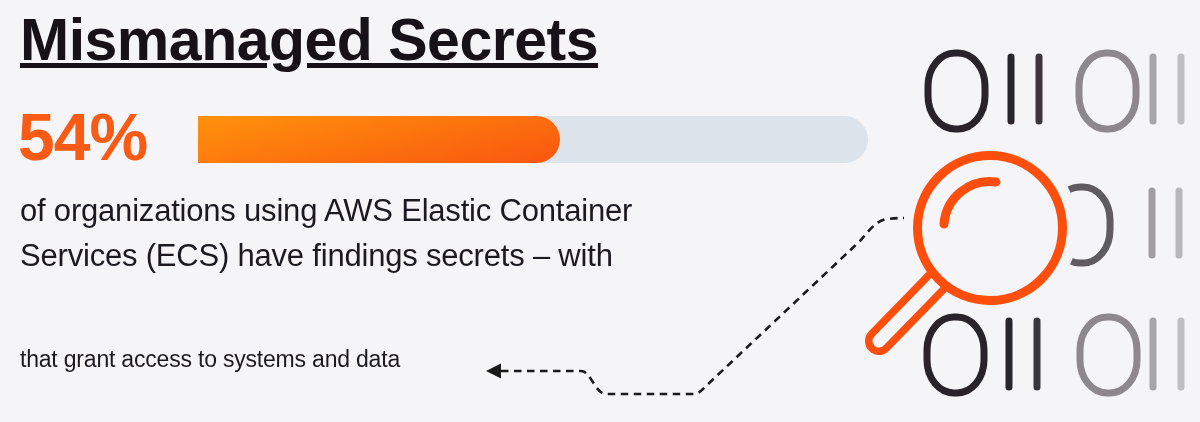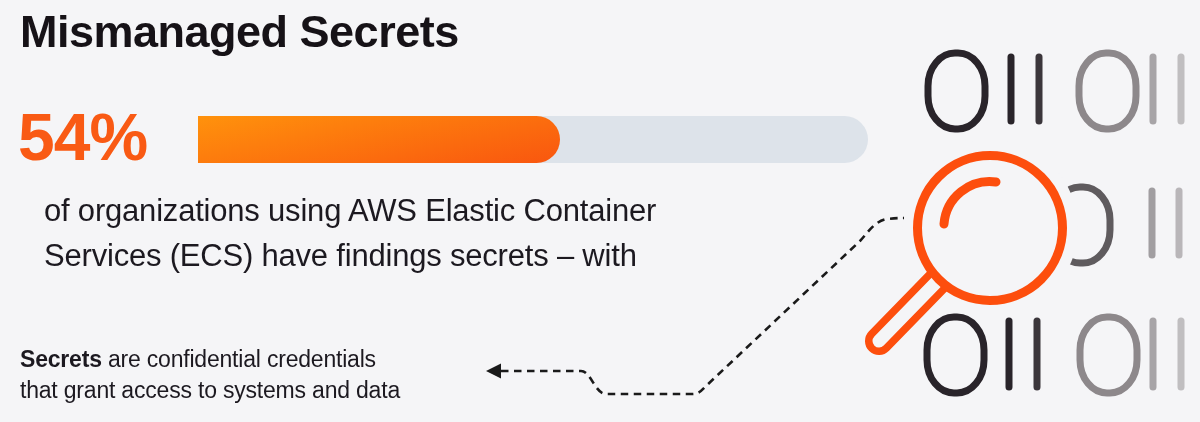--- a/index.html
+++ b/index.html
@@ -4,41 +4,40 @@
 <style>
   html,body{margin:0;padding:0;}
   body{
     width:1200px;height:422px;position:relative;overflow:hidden;
     background:#f5f5f7;
     font-family:"Liberation Sans","DejaVu Sans",sans-serif;
     color:#1c1920;
   }
   .title{
     position:absolute;left:20px;top:6px;
-    font-size:45px;font-weight:800;letter-spacing:-0.5px;color:#161217;
+    font-size:59px;font-weight:800;letter-spacing:-0.5px;color:#161217;text-decoration:underline;
   }
   .stat-row{position:absolute;left:0;top:0;width:100%;height:100%;}
   .stat-value{
     position:absolute;left:18px;top:99px;
     font-size:66px;font-weight:800;letter-spacing:-1px;color:#f95a14;text-align:right;
   }
   .progress-track{
     position:absolute;left:198px;top:116px;width:670px;height:47px;
     background:#dde3ea;border-radius:0 24px 24px 0;
   }
   .progress-fill{
     position:absolute;left:0;top:0;height:47px;width:54%;
     background:linear-gradient(168deg,#ff920c 0%,#f9560f 100%);
     border-radius:0 24px 24px 0;
   }
   .description{
     position:absolute;left:20px;top:188px;
     font-size:31px;line-height:45px;font-weight:400;color:#1c1920;
     letter-spacing:-0.2px;
-    margin-left:24px;
   }
   .footnote{
     position:absolute;left:20px;top:344px;
     font-size:23px;line-height:31px;color:#1c1920;letter-spacing:-0.2px;
   }
   .footnote b{font-weight:700;}
   svg.overlay{position:absolute;left:0;top:0;pointer-events:none;}
 </style>
 </head>
 <body>
@@ -51,21 +50,20 @@
     <div class="progress-fill" style="width: 54%;"></div>
   </div>
 </div>
 
 <div class="description">
   <div>of organizations using AWS Elastic Container</div>
   <div>Services (ECS) have findings secrets – with</div>
 </div>
 
 <div class="footnote">
-  <div><b>Secrets</b><span> are confidential credentials</span></div>
   <div>that grant access to systems and data</div>
 </div>
 
 <svg class="overlay" width="1200" height="422" viewBox="0 0 1200 422">
 
   <g fill="none" stroke-linecap="round">
     <rect x="928" y="53" width="57" height="76" rx="27" ry="33" stroke="#29242a" stroke-width="7"></rect>
     <line x1="1011" y1="57" x2="1011" y2="121" stroke="#29242a" stroke-width="7"></line>
     <line x1="1039" y1="57" x2="1039" y2="121" stroke="#3b363b" stroke-width="7"></line>
     <rect x="1079" y="53" width="57" height="76" rx="27" ry="33" stroke="#8d888b" stroke-width="7"></rect>

